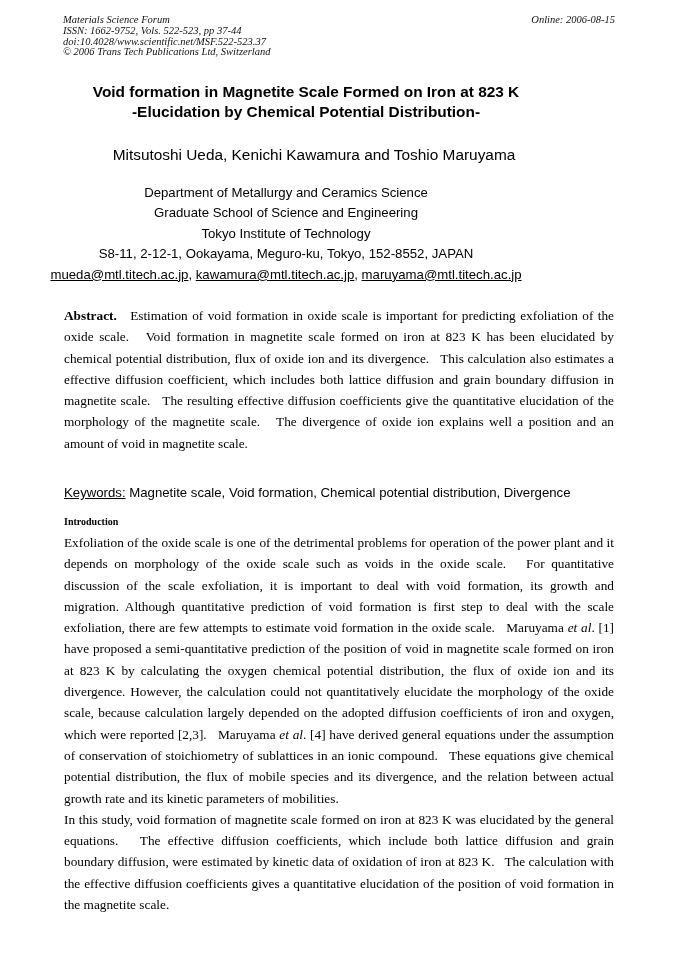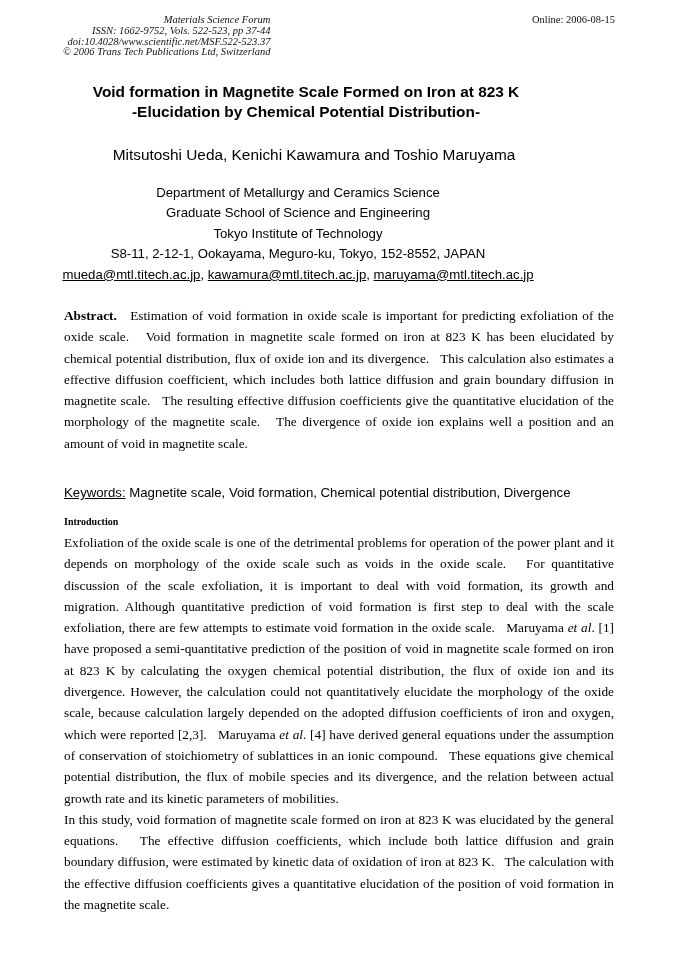--- a/index.html
+++ b/index.html
@@ -17,25 +17,26 @@
     }
     .header-left {
       position: absolute;
       left: 63px;
       top: 15px;
       font-style: italic;
       font-size: 10.5px;
       line-height: 10.8px;
       color: #111;
     }
-    .header-left div { white-space: nowrap; text-align: right; }
+    .header-left div { white-space: nowrap; }
     .header-right {
       position: absolute;
       right: 63px;
       top: 15px;
+      font-style: italic;
       font-size: 10.5px;
       line-height: 10.8px;
       color: #111;
     }
     .title {
       position: absolute;
       left: 0;
       width: 612px;
       top: 82px;
       text-align: center;
@@ -49,21 +50,21 @@
       left: 0;
       width: 628px;
       top: 145px;
       text-align: center;
       font-family: "Liberation Sans", sans-serif;
       font-size: 15.4px;
       line-height: 20px;
     }
     .affil {
       position: absolute;
-      left: 16px;
+      left: 4px;
       width: 564px;
       top: 183px;
       text-align: center;
       font-family: "Liberation Sans", sans-serif;
       font-size: 13.2px;
       line-height: 20.4px;
     }
     .affil a {
       color: #000;
       text-decoration: underline;

